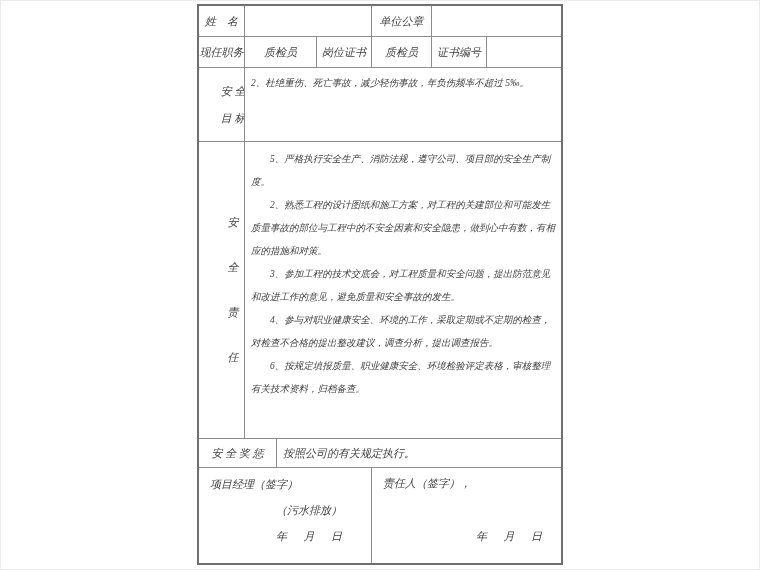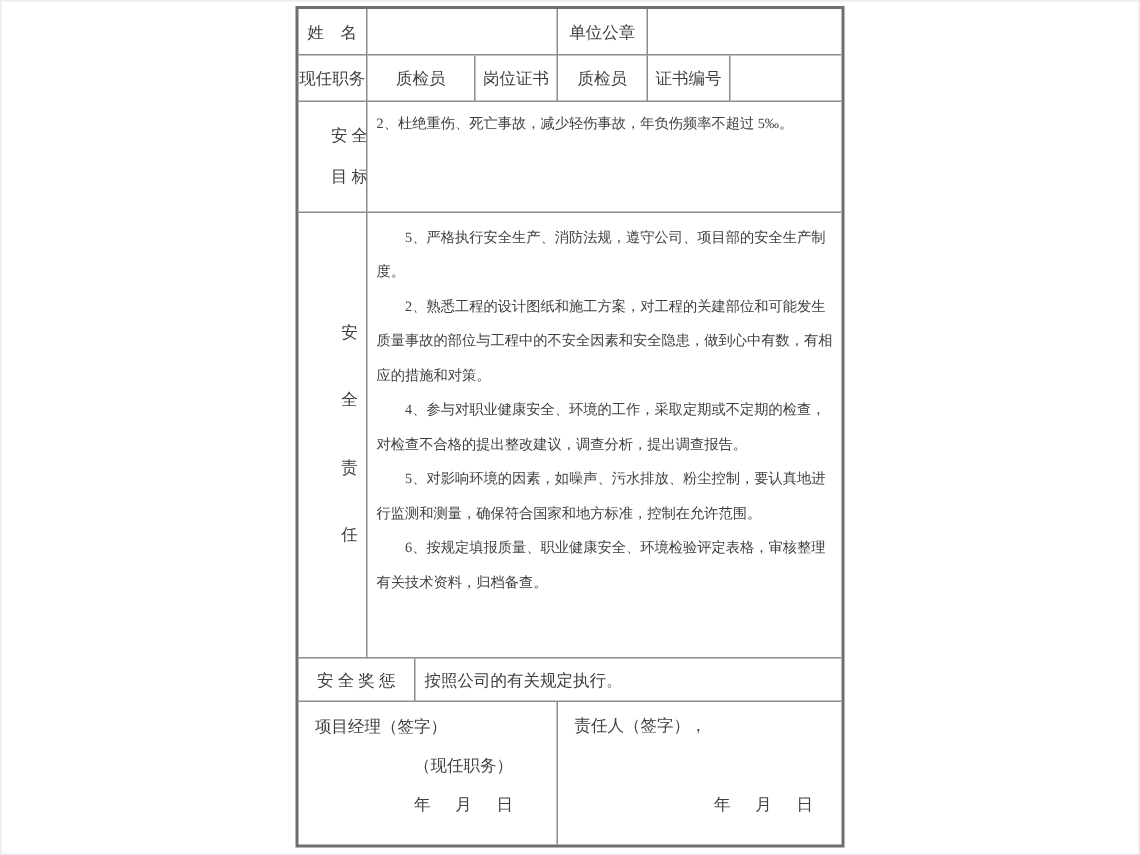--- a/index.html
+++ b/index.html
@@ -24,20 +24,21 @@
     display: grid;
     grid-template-columns: 46px 32px 40px 55px 60px 55px 74px;
     grid-template-rows: 31px 31px 74px 297px 29px 95px;
     background: #ffffff;
   }
   .cell {
     box-sizing: border-box;
     border-right: 1px solid #8c8c8c;
     border-bottom: 1px solid #8c8c8c;
     overflow: hidden;
+    font-style: italic;
   }
   .no-r { border-right: none; }
   .no-b { border-bottom: none; }
   .hcell {
     display: flex;
     align-items: center;
     justify-content: center;
     font-size: 11px;
     white-space: pre;
     text-align: center;
@@ -112,31 +113,31 @@
 
     <div class="cell stack stack-resp" style="grid-area:4/1/5/2">
       <span>安</span>
       <span>全</span>
       <span>责</span>
       <span>任</span>
     </div>
     <div class="cell no-r resp-content" style="grid-area:4/2/5/8">
       <p class="resp-item">5、严格执行安全生产、消防法规，遵守公司、项目部的安全生产制度。</p>
       <p class="resp-item">2、熟悉工程的设计图纸和施工方案，对工程的关建部位和可能发生质量事故的部位与工程中的不安全因素和安全隐患，做到心中有数，有相应的措施和对策。</p>
+      <p class="resp-item">3、参加工程的技术交底会，对工程质量和安全问题，提出防范意见和改进工作的意见，避免质量和安全事故的发生。</p>
       <p class="resp-item">4、参与对职业健康安全、环境的工作，采取定期或不定期的检查，对检查不合格的提出整改建议，调查分析，提出调查报告。</p>
-      <p class="resp-item">5、对影响环境的因素，如噪声、污水排放、粉尘控制，要认真地进行监测和测量，确保符合国家和地方标准，控制在允许范围。</p>
       <p class="resp-item">6、按规定填报质量、职业健康安全、环境检验评定表格，审核整理有关技术资料，归档备查。</p>
     </div>
 
     <div class="cell hcell" style="grid-area:5/1/6/3">安 全 奖 惩</div>
     <div class="cell no-r rewards-text" style="grid-area:5/3/6/8">按照公司的有关规定执行。</div>
 
     <div class="cell no-b sig-cell" style="grid-area:6/1/7/5">
       <span class="sig-title">项目经理（签字）</span>
-      <span class="sig-seal">（现任职务）</span>
+      <span class="sig-seal">（污水排放）</span>
       <span class="sig-date sig-date-left">年      月      日</span>
     </div>
     <div class="cell no-r no-b sig-cell" style="grid-area:6/5/7/8">
       <span class="sig-title sig-title-right">责任人（签字），</span>
       <span class="sig-date sig-date-right">年      月      日</span>
     </div>
 
   </div>
 </div>
 

